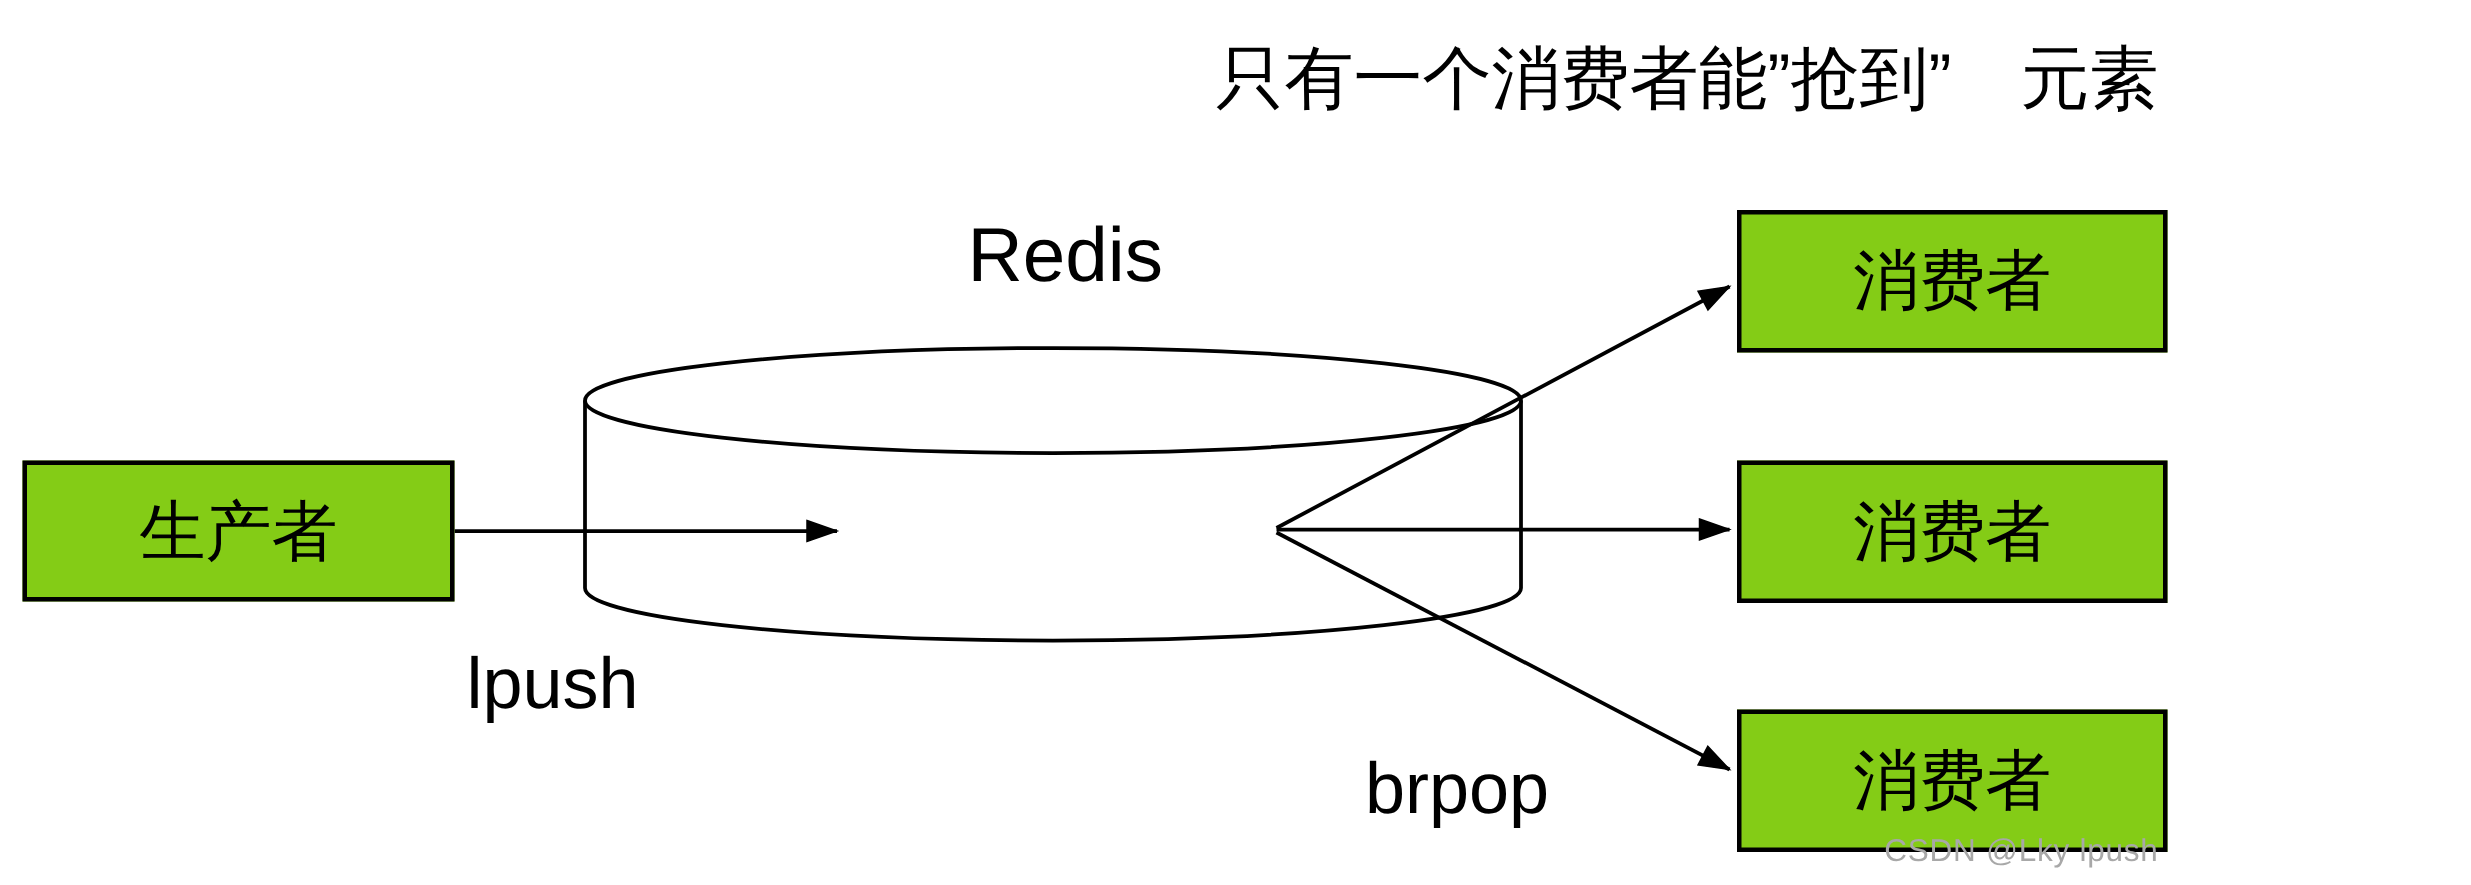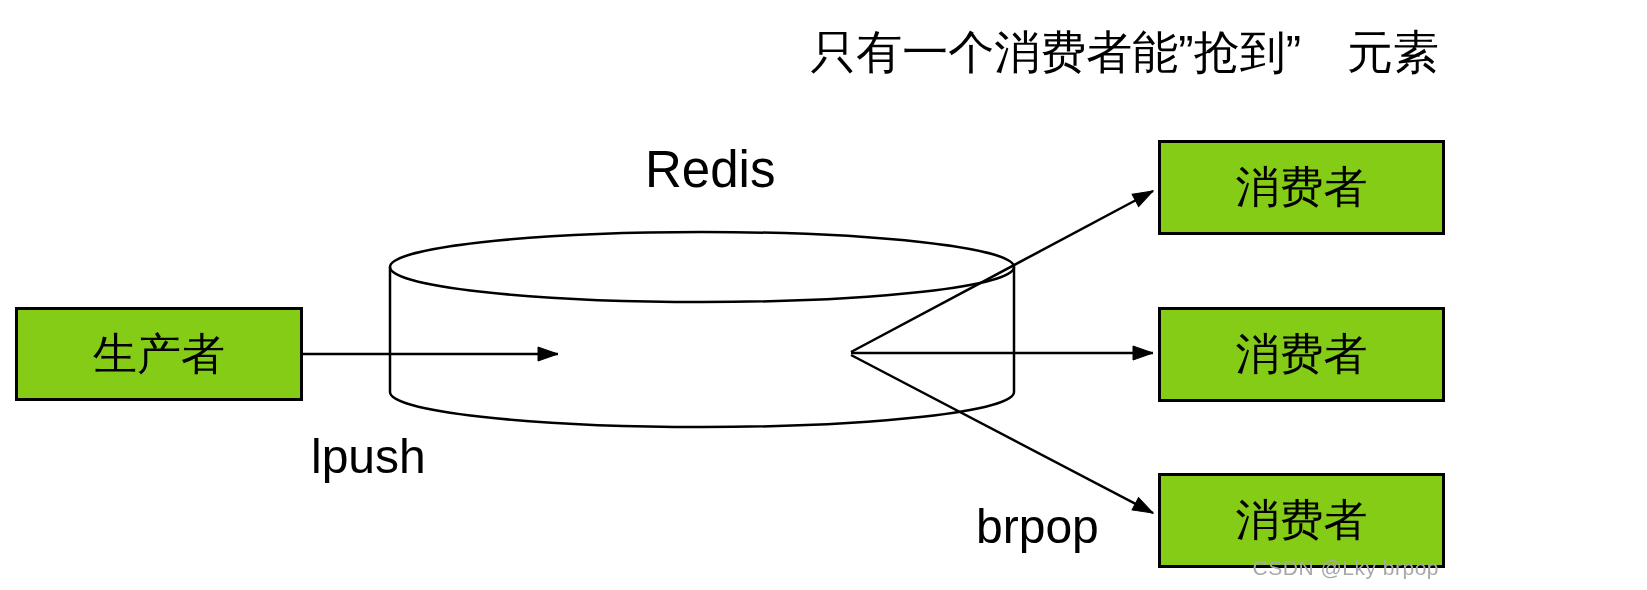--- a/index.html
+++ b/index.html
@@ -55,21 +55,21 @@
     left: 645px;
     top: 143px;
     font-size: 51px;
   }
   .lpush-label {
     left: 311px;
     top: 432px;
     font-size: 48px;
   }
   .brpop-label {
-    left: 976px;
+    left: 910px;
     top: 502px;
     font-size: 48px;
   }
   .watermark {
     position: absolute;
     right: 10px;
     bottom: 10px;
     font-size: 21px;
     color: #a8a8a8;
     letter-spacing: 0.5px;
@@ -113,15 +113,15 @@
   <div class="node node-consumer node-consumer-2">
     <span>消费者</span>
   </div>
   <div class="node node-consumer node-consumer-3">
     <span>消费者</span>
   </div>
 
   <div class="free-label lpush-label">lpush</div>
   <div class="free-label brpop-label">brpop</div>
 
-  <div class="watermark">CSDN @Lky  brpop</div>
+  <div class="watermark">CSDN @Lky  lpush</div>
 
 </div>
 
 </body></html>

